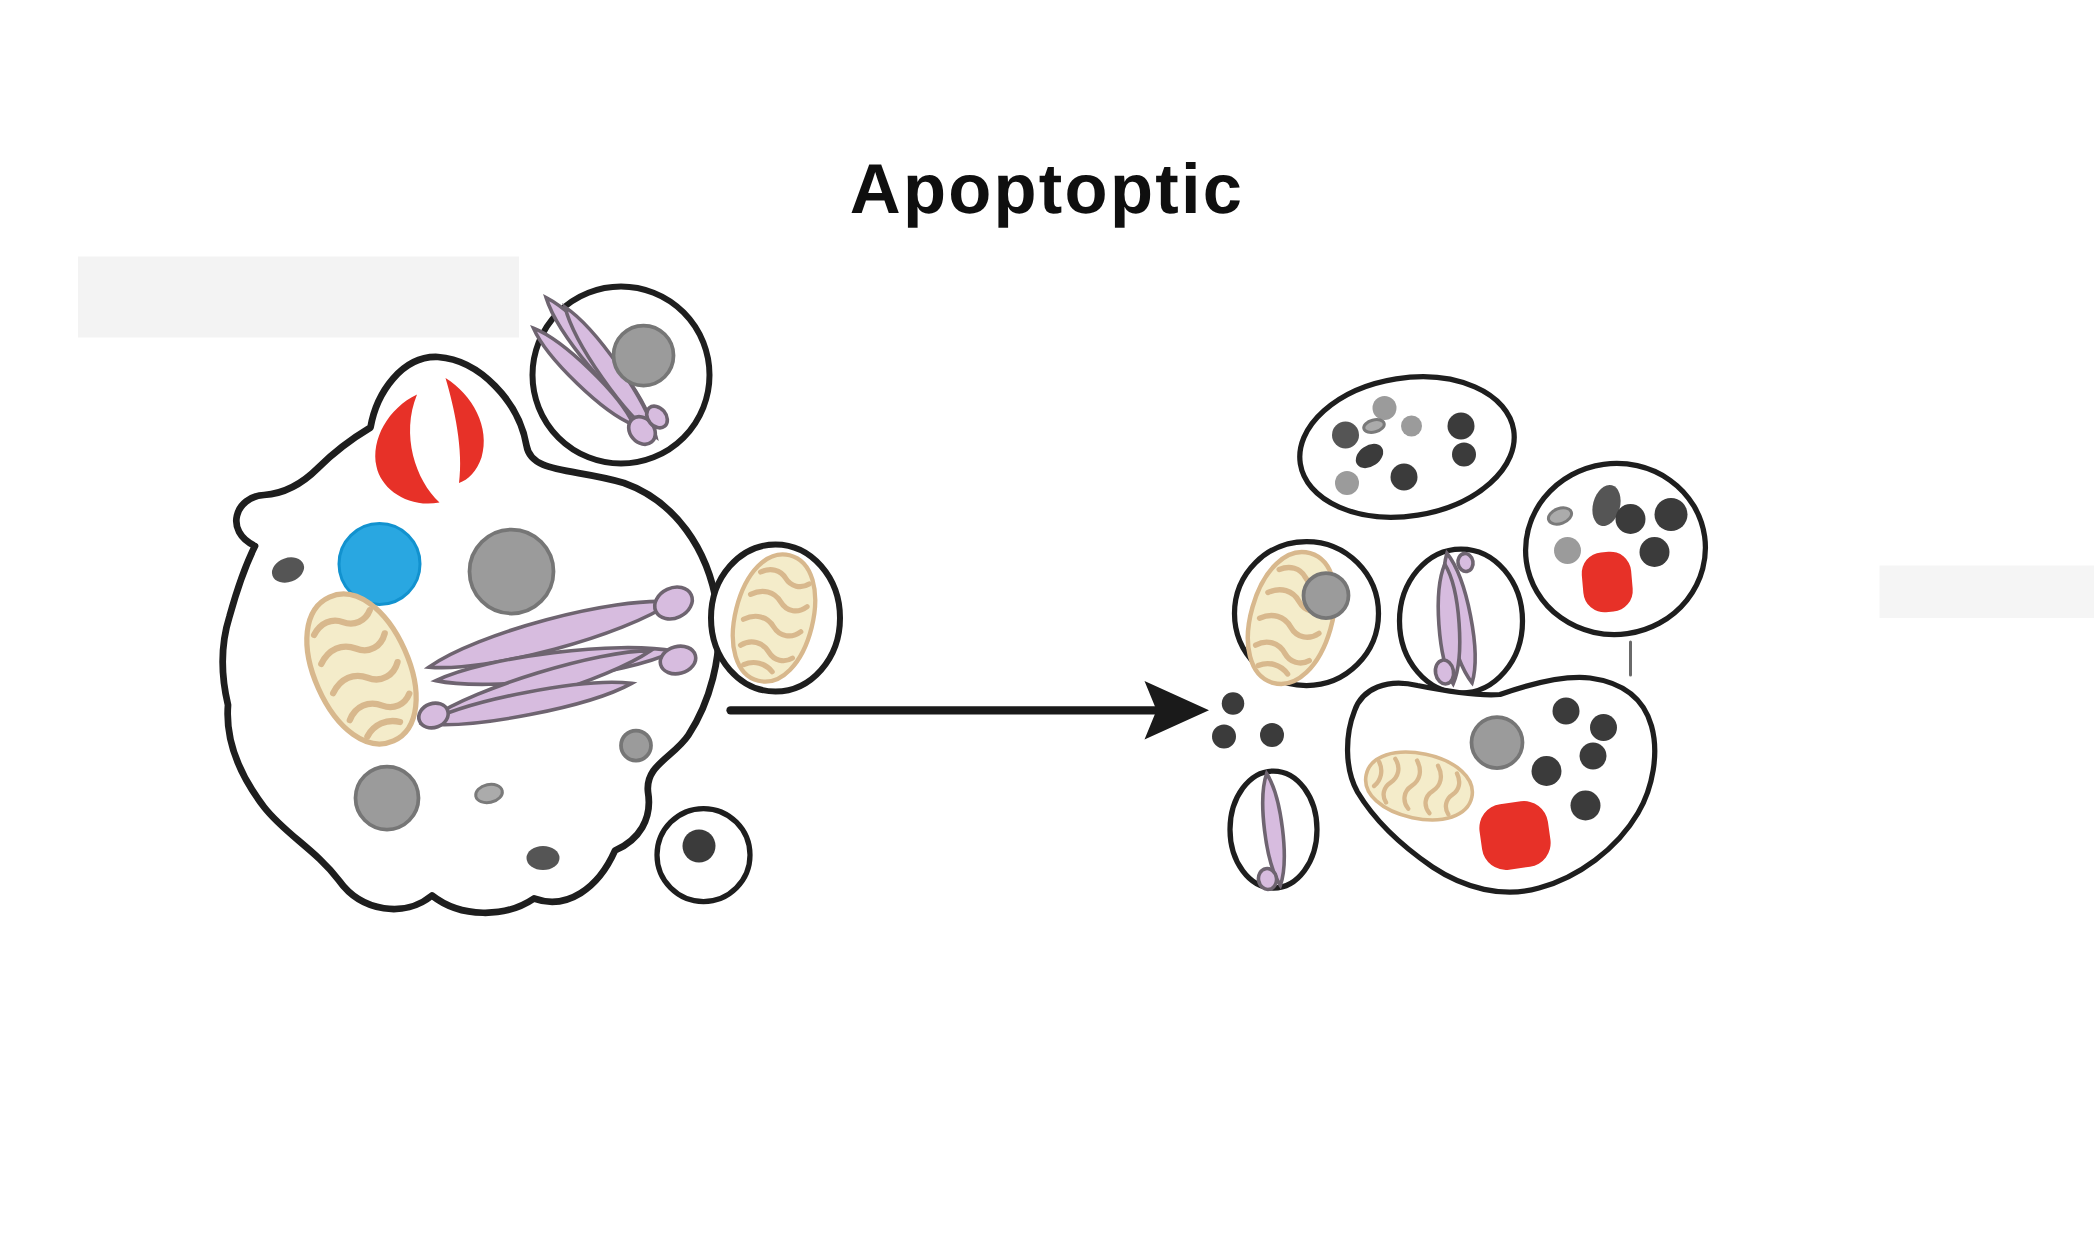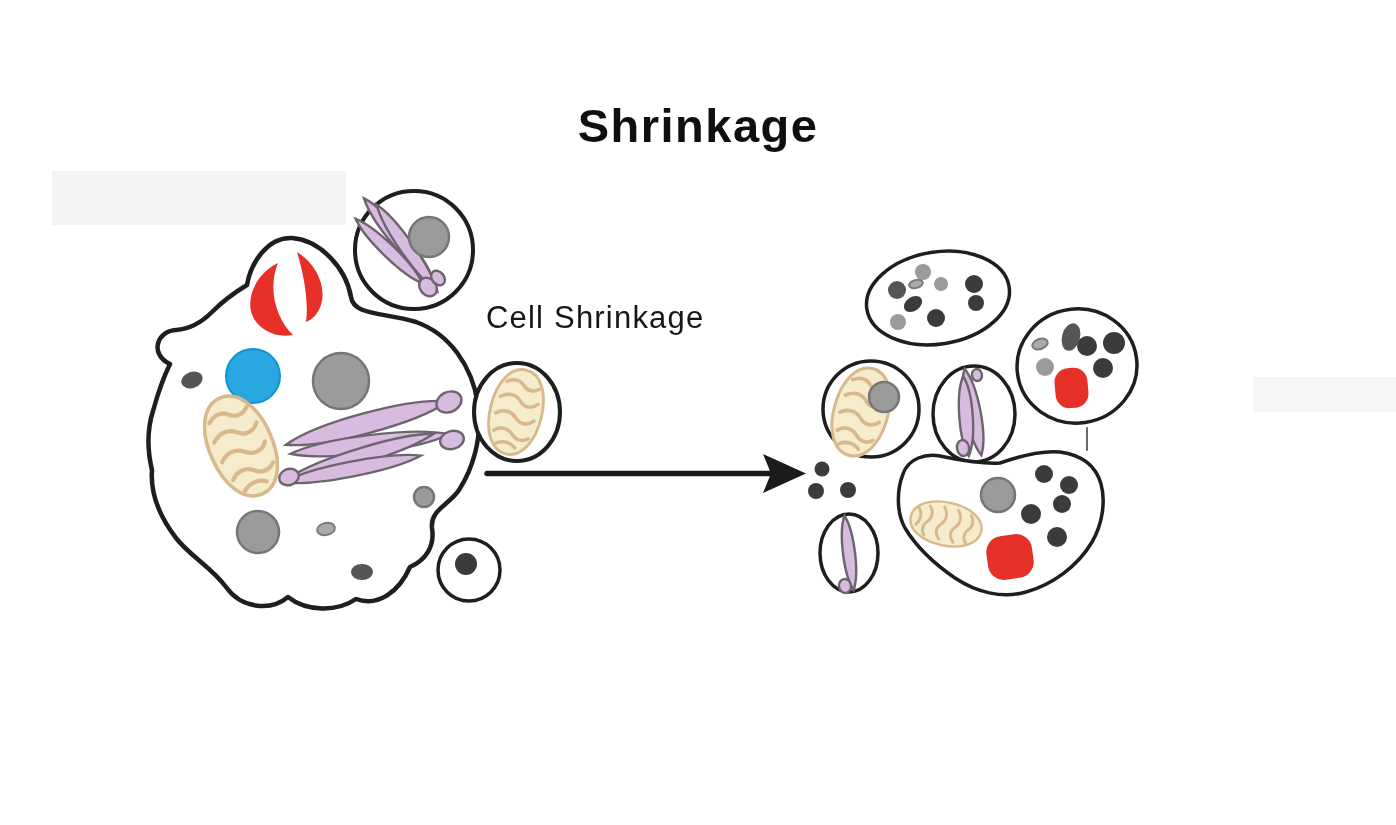--- a/index.html
+++ b/index.html
@@ -182,15 +182,14 @@
       <circle class="dark" cx="1069" cy="485" r="9"></circle>
       <circle class="dark" cx="1062" cy="504" r="9"></circle>
       <circle class="dark" cx="1031" cy="514" r="10"></circle>
       <circle class="dark" cx="1057" cy="537" r="10"></circle>
       <rect class="red" x="987" y="535" width="46" height="44" rx="16" transform="rotate(-8 1010 557)"></rect>
     </g>
 
     <line class="tick" x1="1087" y1="428" x2="1087" y2="450"></line>
   </svg>
 
-  <div class="title">Shrinkage</div>
-  <div class="lbl lbl-shrink">Cell Shrinkage</div>
+  <div class="title">Apoptoptic</div>
 </div>
 
 </body></html>

